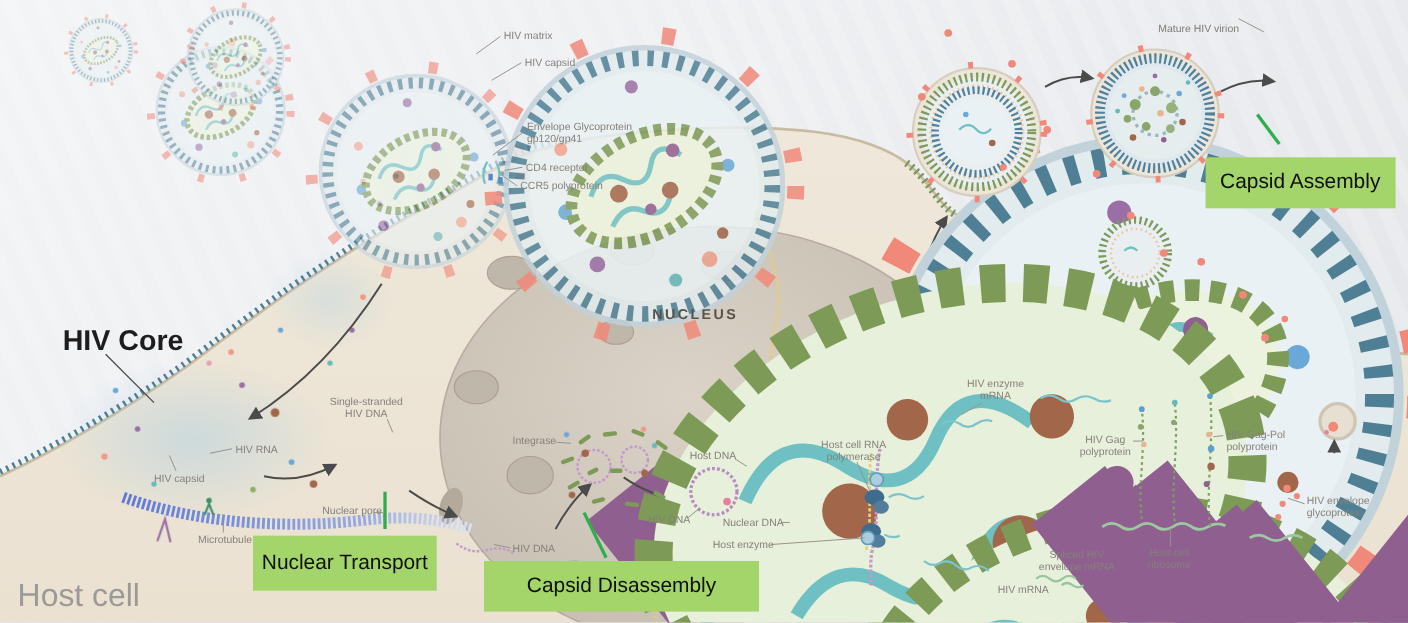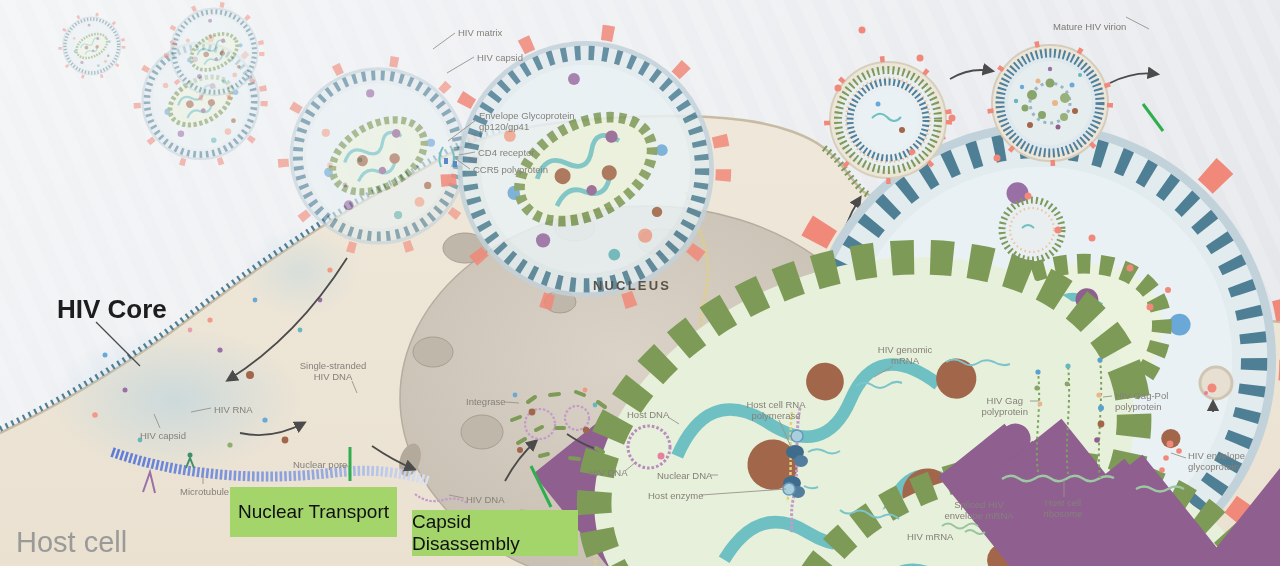--- a/index.html
+++ b/index.html
@@ -414,35 +414,36 @@
 HIV DNA</div>
 <div class="ann" style="left:293px;top:459px">Nuclear pore</div>
 <div class="ann" style="left:466px;top:494px">HIV DNA</div>
 <div class="ann" style="left:466px;top:396px">Integrase</div>
 <div class="ann" style="left:627px;top:409px">Host DNA</div>
 <div class="ann" style="left:589px;top:467px">HIV DNA</div>
 <div class="ann" style="left:657px;top:470px">Nuclear DNA</div>
 <div class="ann" style="left:648px;top:490px">Host enzyme</div>
 <div class="ann c" style="left:776px;top:399px">Host cell RNA
 polymerase</div>
-<div class="ann c" style="left:905px;top:344px">HIV genomic
+<div class="ann c" style="left:905px;top:344px">HIV enzyme
 mRNA</div>
 <div class="ann r" style="left:1028px;top:395px">HIV Gag
 polyprotein</div>
 <div class="ann" style="left:1115px;top:390px">HIV Gag-Pol
 polyprotein</div>
 <div class="ann" style="left:1188px;top:450px">HIV envelope
 glycoprotein</div>
 <div class="ann c" style="left:979px;top:499px">Spliced HIV
 envelope mRNA</div>
 <div class="ann c" style="left:1063px;top:497px">Host cell
 ribosome</div>
 <div class="ann" style="left:907px;top:531px">HIV mRNA</div>
 
 <div class="big-label" style="left:57px;top:294px">HIV Core</div>
 <div class="nucleus-label" style="left:632px;top:278px">NUCLEUS</div>
 <div class="hostcell-label" style="left:16px;top:526px">Host cell</div>
 <div class="mature-label" style="left:1053px;top:9px">Mature HIV virion</div>
 
 <div class="pbox" style="left:230px;top:487px;width:167px;height:50px;background:#a3d56b">Nuclear Transport</div>
-<div class="pbox" style="left:412px;top:510px;width:166px;height:46px;background:#a3d56b">Capsid Disassembly</div>
+<div class="pbox" style="left:440px;top:510px;width:250px;height:46px;background:#a3d56b">Capsid Disassembly</div>
+<div class="pbox" style="left:1096px;top:143px;width:172px;height:46px;background:#a3d56b">Capsid Assembly</div>
 
 </div>
 
 </body></html>

